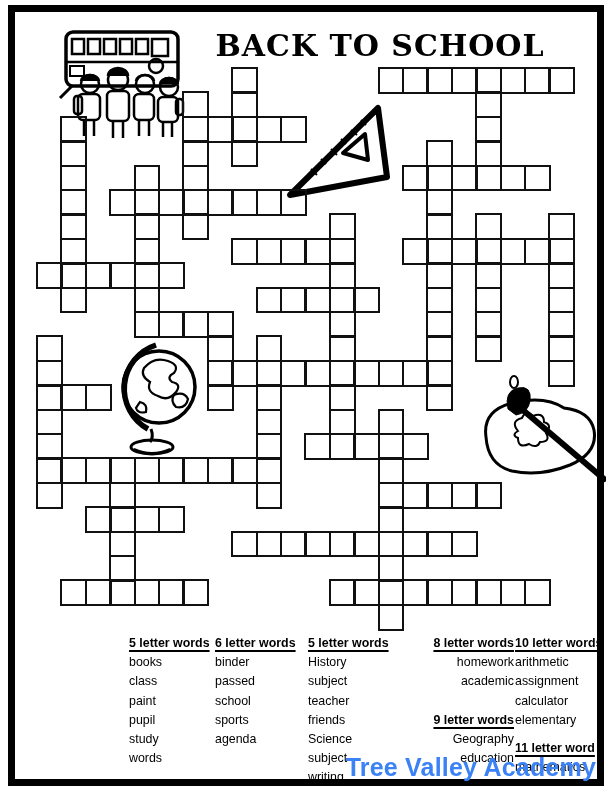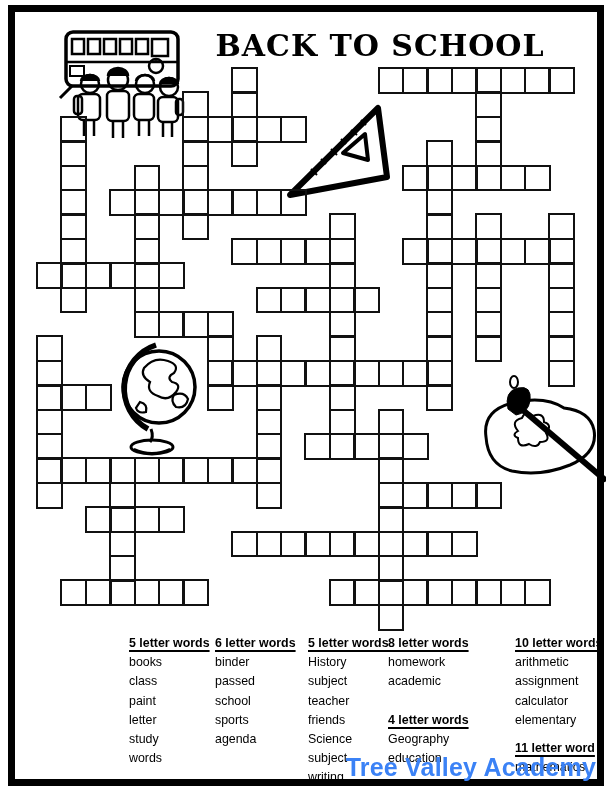--- a/index.html
+++ b/index.html
@@ -23,21 +23,21 @@
   #illus-globe    { left:104px; top:340px; width:100px; height:118px; }
   #illus-palette  { left:458px; top:373px; width:148px; height:118px; }
   #puzzle-grid { position:absolute; left:0; top:0; width:612px; height:792px; }
   .cell {
     position:absolute; width:26.8px; height:26.8px;
     border:2.4px solid #111; box-sizing:border-box; background:transparent;
   }
   #word-lists { position:absolute; left:0; top:634px; width:612px; font-size:12.4px; line-height:19.2px; color:#000; }
   .wcol { position:absolute; top:0; width:92px; }
   .wcol1 { left:33px; } .wcol2 { left:129px; } .wcol3 { left:215px; }
-  .wcol4 { left:308px; } .wcol5 { left:388px; } .wcol6 { left:515px; }
+  .wcol4 { left:308px; } .wcol5 { left:422px;text-align:right; } .wcol6 { left:515px; }
   .sec + .sec { margin-top:19px; }
   .wcol6 .sec + .sec { margin-top:9px; }
   .whead {
     font-weight:bold; text-decoration:underline;
     text-decoration-thickness:1.5px; text-underline-offset:2.5px;
   }
   .brand {
     position:absolute; right:16px; top:753px;
     font-weight:bold; font-size:25px; letter-spacing:0.2px;
   }
@@ -316,21 +316,21 @@
 
 <div id="word-lists">
     <div class="wcol wcol1">
     </div>
     <div class="wcol wcol2">
       <div class="sec">
         <div class="whead">5 letter words</div>
         <div class="witem">books</div>
         <div class="witem">class</div>
         <div class="witem">paint</div>
-        <div class="witem">letter</div>
+        <div class="witem">pupil</div>
         <div class="witem">study</div>
         <div class="witem">words</div>
       </div>
     </div>
     <div class="wcol wcol3">
       <div class="sec">
         <div class="whead">6 letter words</div>
         <div class="witem">binder</div>
         <div class="witem">passed</div>
         <div class="witem">school</div>
@@ -350,21 +350,21 @@
         <div class="witem">writing</div>
       </div>
     </div>
     <div class="wcol wcol5">
       <div class="sec">
         <div class="whead">8 letter words</div>
         <div class="witem">homework</div>
         <div class="witem">academic</div>
       </div>
       <div class="sec">
-        <div class="whead">4 letter words</div>
+        <div class="whead">9 letter words</div>
         <div class="witem">Geography</div>
         <div class="witem">education</div>
       </div>
     </div>
     <div class="wcol wcol6">
       <div class="sec">
         <div class="whead">10 letter words</div>
         <div class="witem">arithmetic</div>
         <div class="witem">assignment</div>
         <div class="witem">calculator</div>

